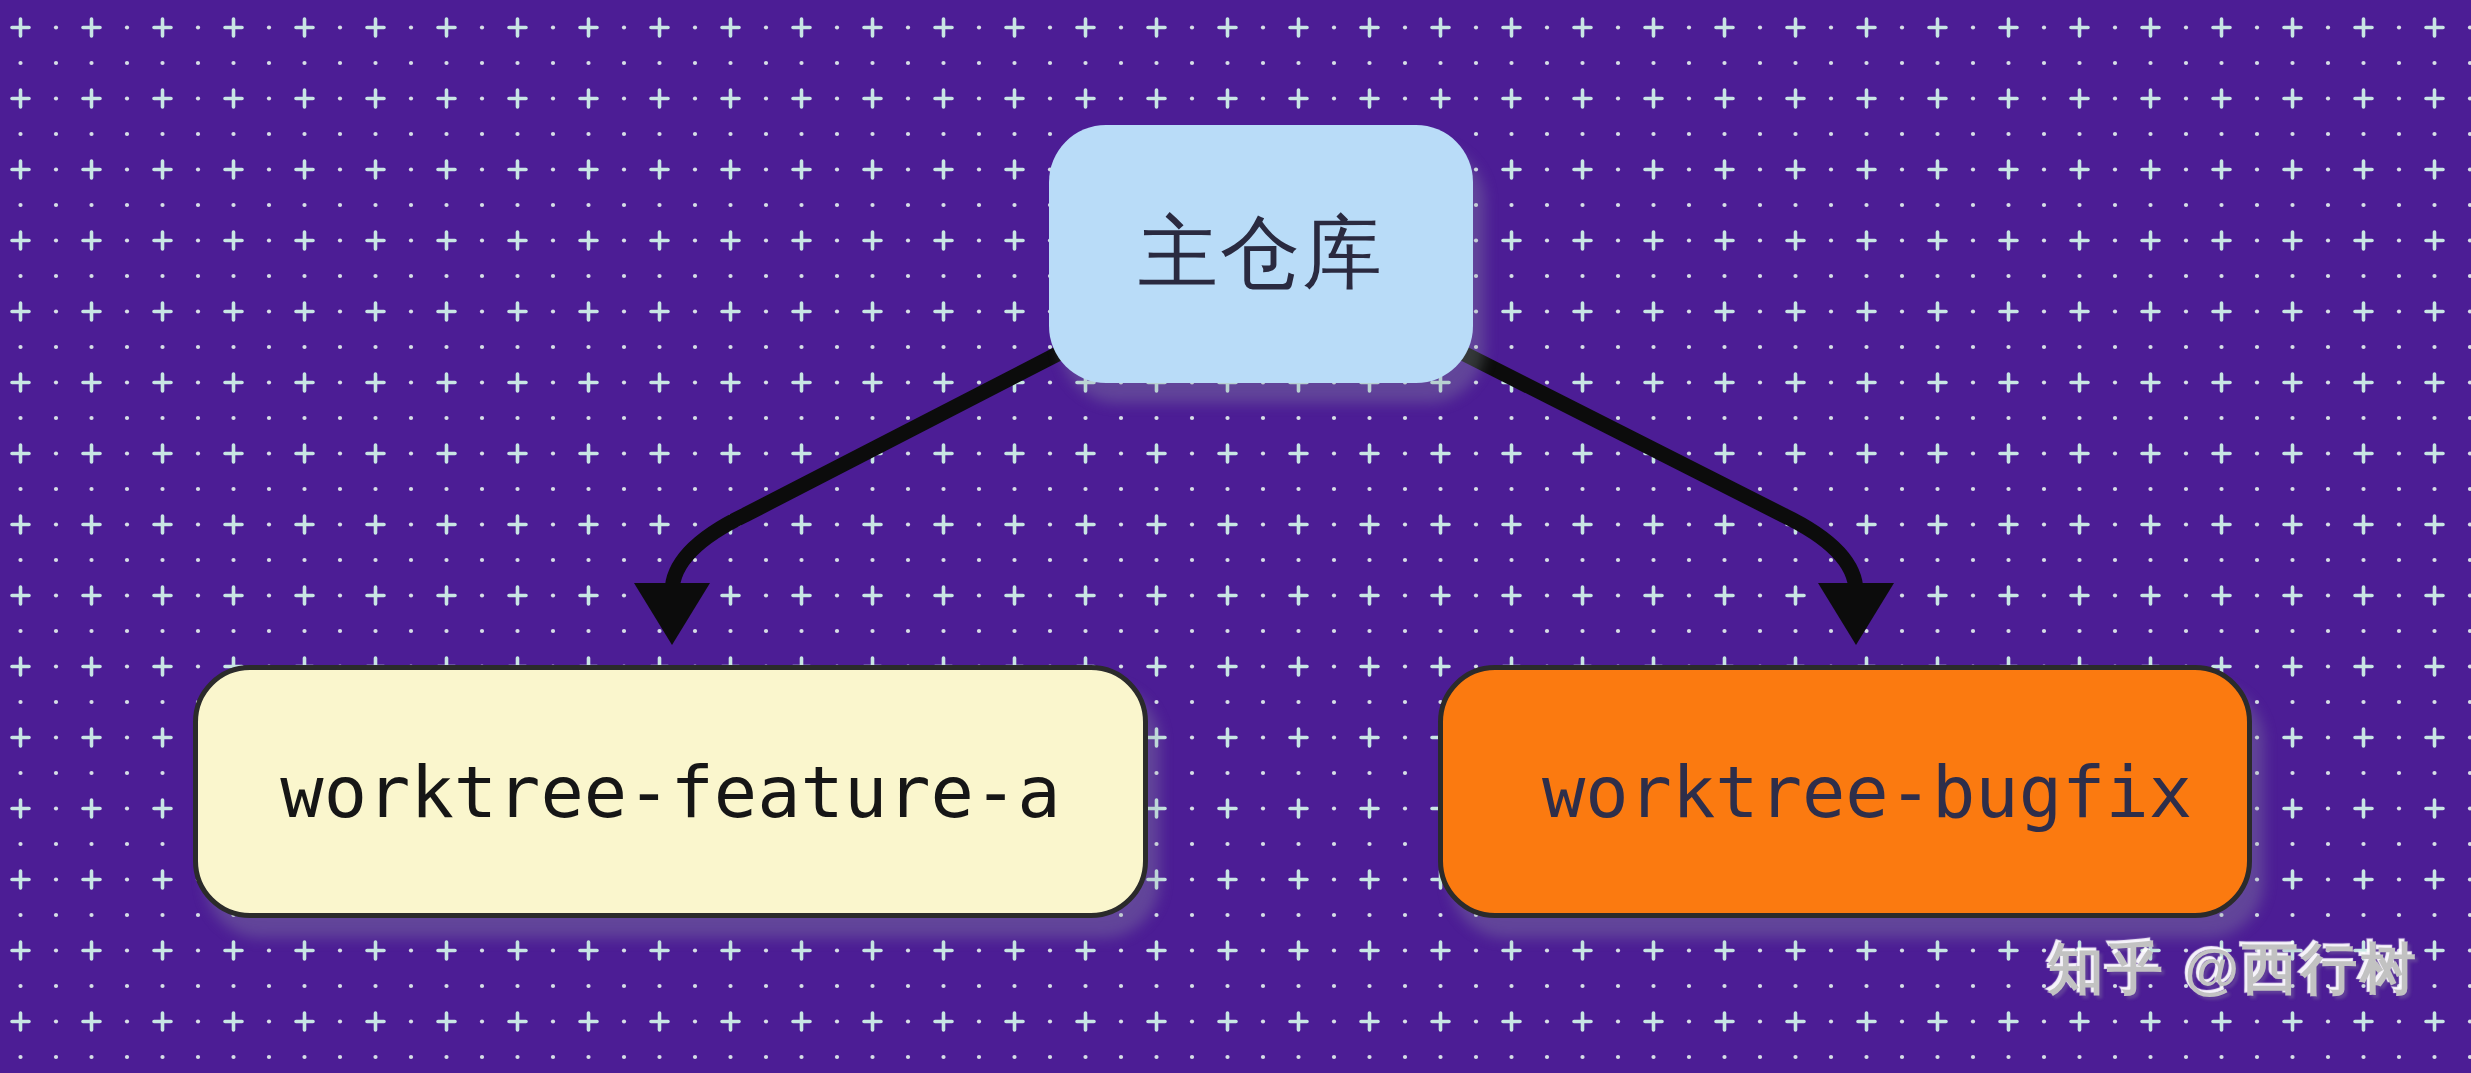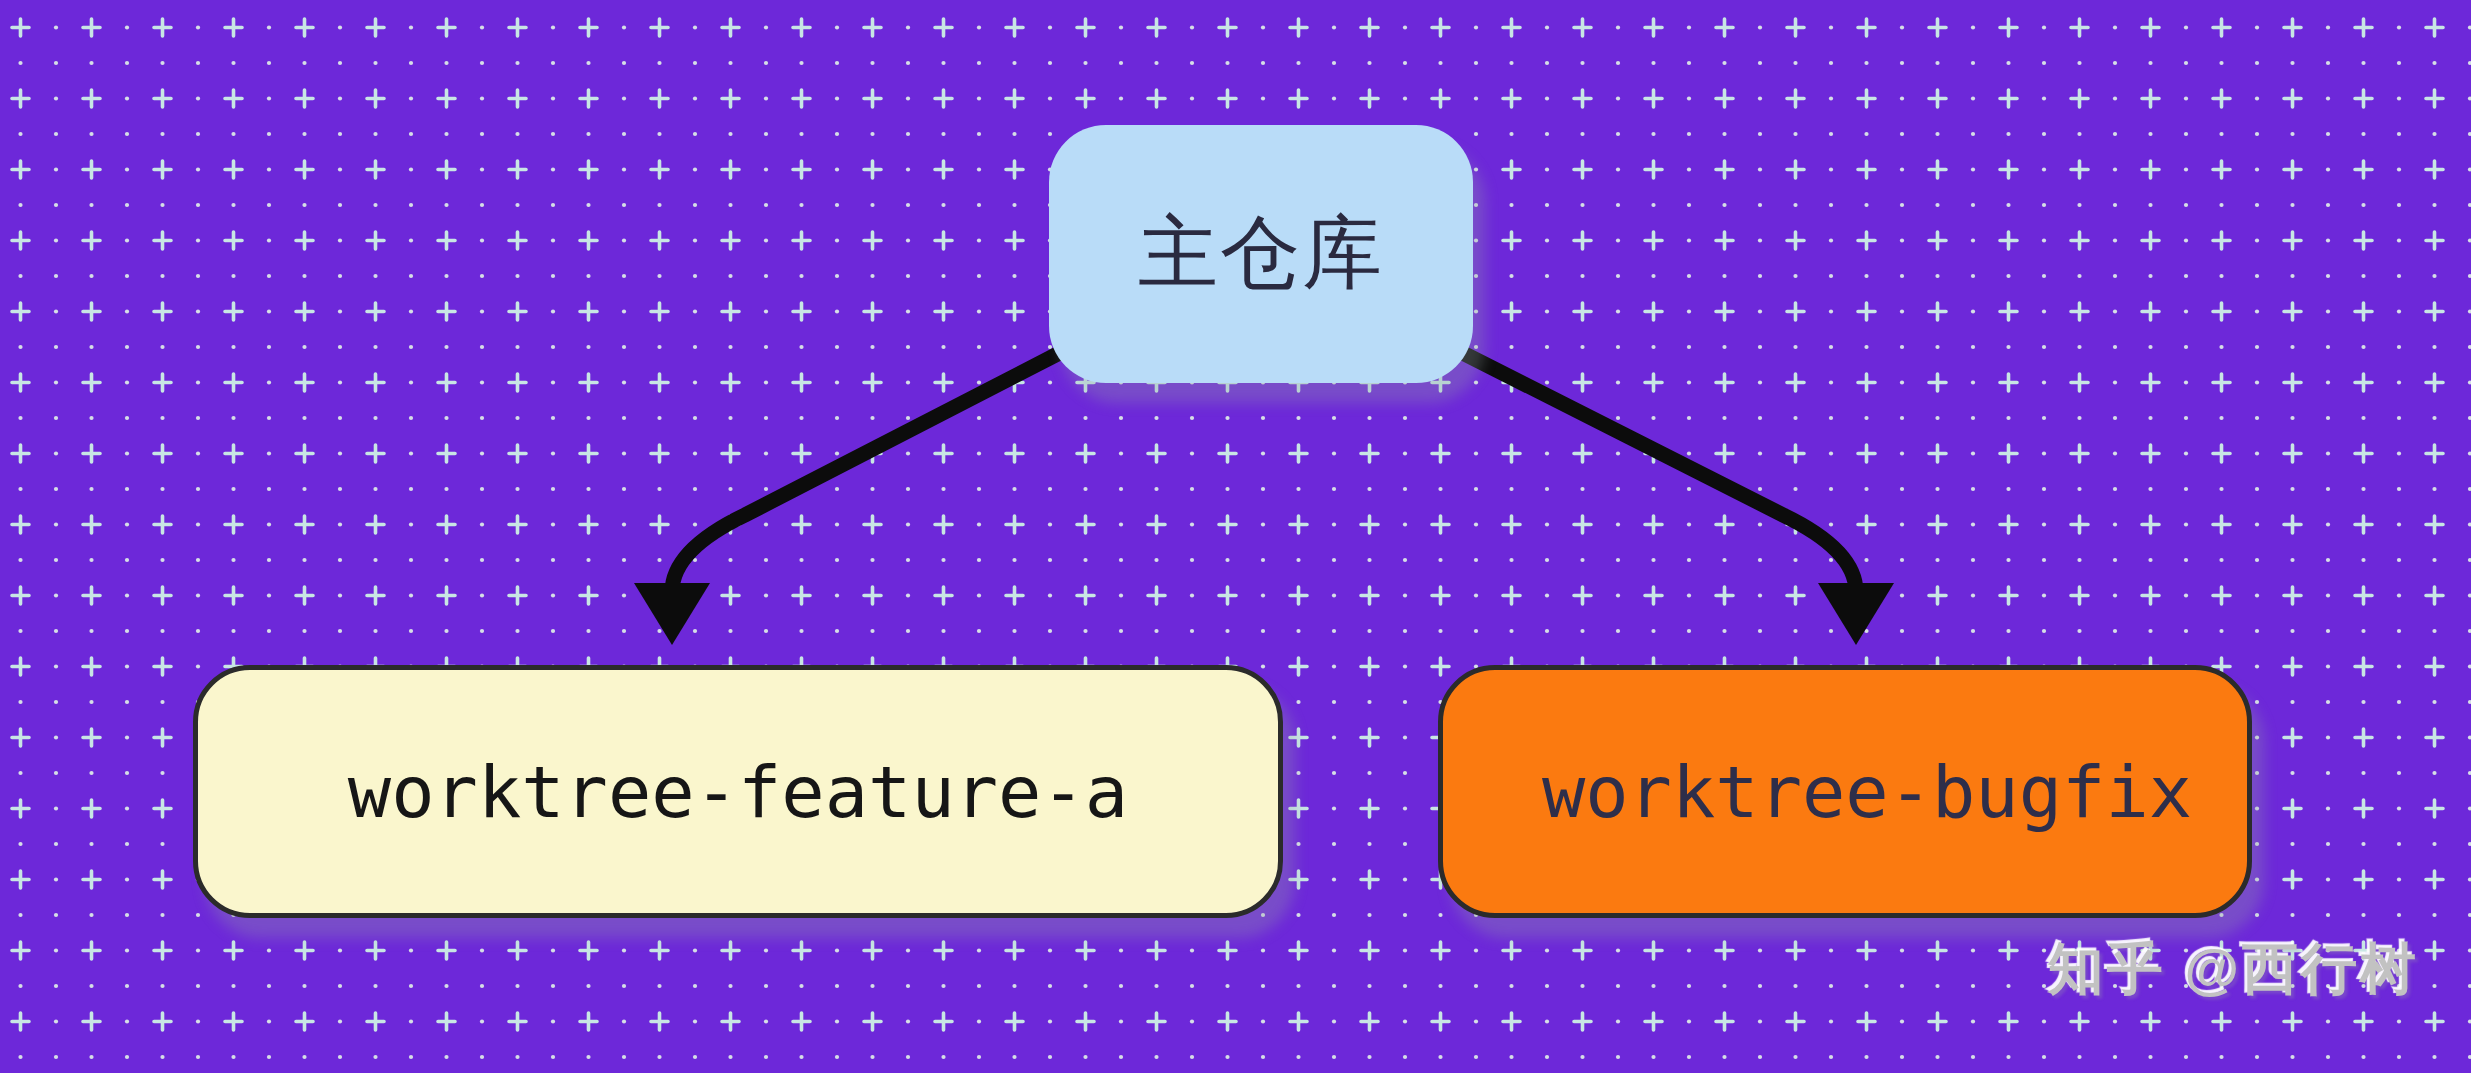--- a/index.html
+++ b/index.html
@@ -7,21 +7,21 @@
     padding: 0;
     width: 2471px;
     height: 1073px;
     overflow: hidden;
     font-family: "Liberation Sans", sans-serif;
   }
   .stage {
     position: relative;
     width: 2471px;
     height: 1073px;
-    background: #6d28d9;
+    background: #4c1d95;
   }
   .layer {
     position: absolute;
     left: 0;
     top: 0;
   }
   .bg-pattern { z-index: 0; }
   .edges { z-index: 1; }
   .edge-line {
     fill: none;
@@ -45,21 +45,21 @@
     width: 424px;
     height: 258px;
     font-size: 80px;
     font-weight: 500;
     letter-spacing: 2px;
     font-family: "Liberation Sans", sans-serif;
   }
   .node-feature {
     left: 193px;
     top: 665px;
-    width: 1090px;
+    width: 955px;
     height: 253px;
     border: 5px solid;
     font-size: 72px;
     font-weight: 500;
     font-family: "DejaVu Sans Mono", monospace;
   }
   .node-bugfix {
     left: 1438px;
     top: 665px;
     width: 814px;

